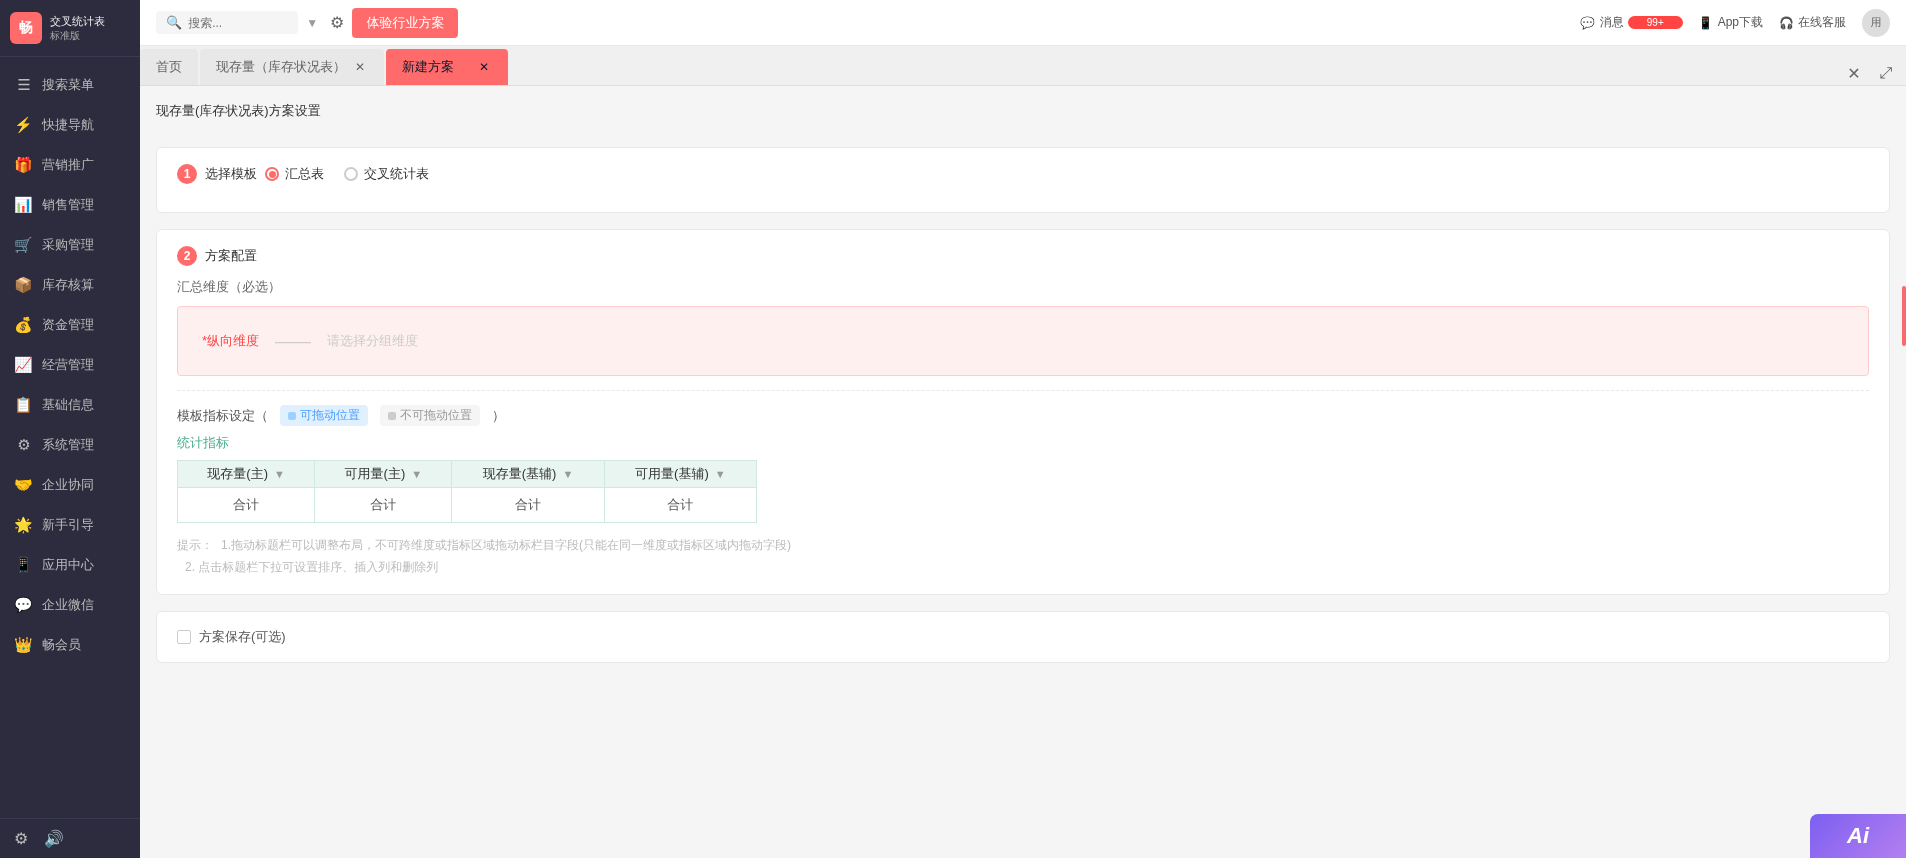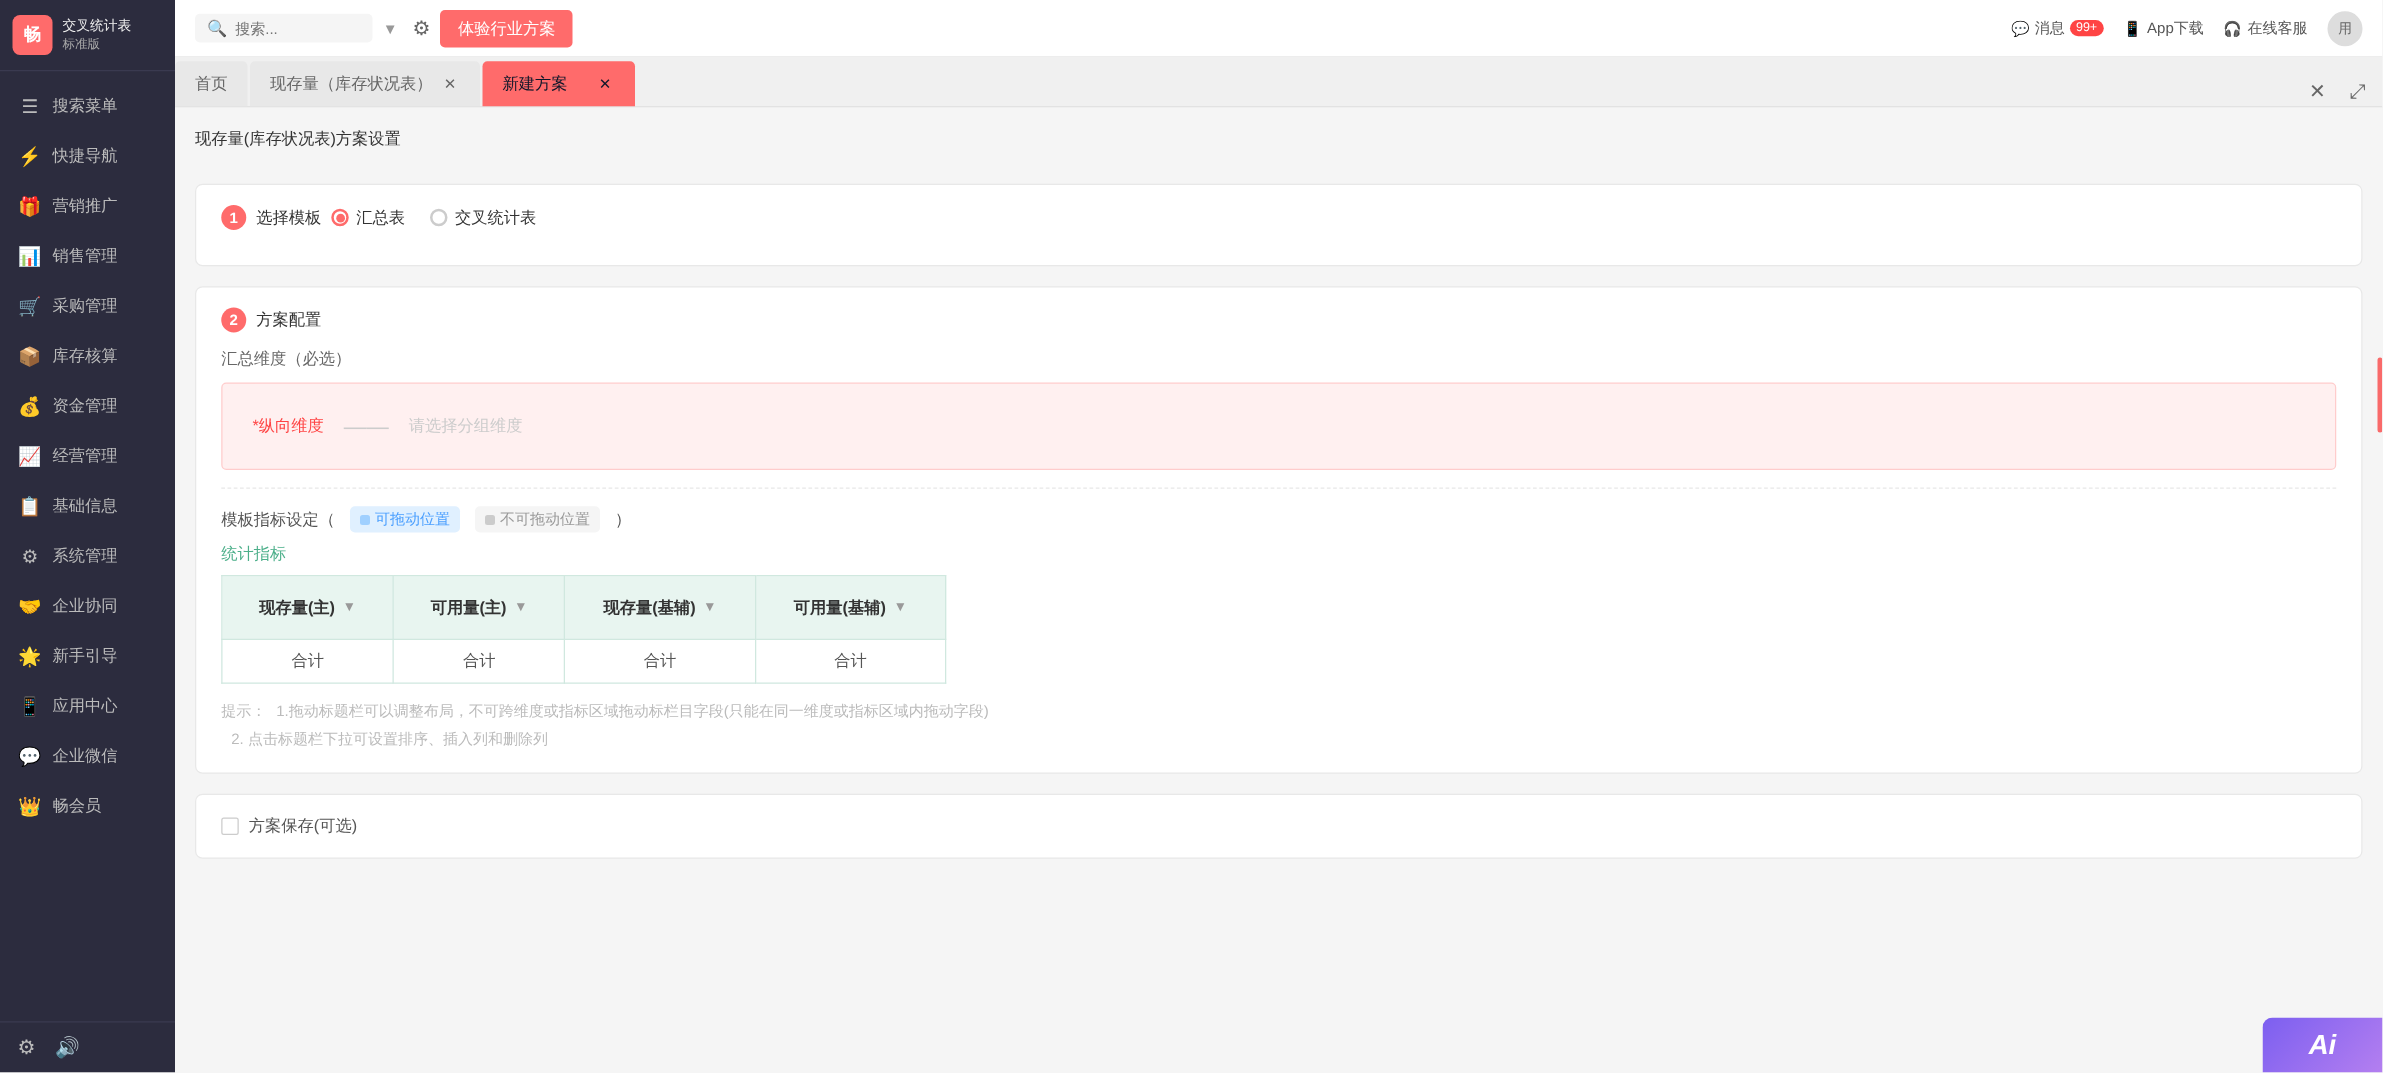--- a/index.html
+++ b/index.html
@@ -103,21 +103,21 @@
     }
     .topbar-spacer { flex: 1; }
     .topbar-right { display: flex; align-items: center; gap: 16px; }
     .topbar-right .tr-item {
       display: flex; align-items: center; gap: 4px;
       font-size: 12px; color: #555; cursor: pointer;
     }
     .tr-badge {
       background: #ff4444; color: white;
       border-radius: 10px; font-size: 10px;
-      padding: 1px 5px;
+      padding: 1px 19px;
     }
     .topbar-avatar {
       width: 28px; height: 28px;
       background: #ddd;
       border-radius: 50%;
       display: flex; align-items: center; justify-content: center;
       font-size: 11px; color: #666;
     }
 
     
@@ -253,23 +253,23 @@
     }
     .badge-dot.blue { background: #a0d0ff; }
     .badge-dot.gray { background: #ccc; }
 
     .stats-label { font-size: 13px; color: #4caf8a; font-weight: 500; margin-bottom: 8px; }
 
     .stats-table { border-collapse: collapse; width: auto; min-width: 580px; }
     .stats-table th {
       background: #e8f5f0;
       border: 1px solid #d0e8df;
-      padding: 16px 20px;
+      padding: 4px 20px;
       font-size: 13px;
-      font-weight: bold;
+      font-weight: normal;
       text-align: left;
       color: #333;
     }
     .stats-table th .th-inner {
       display: flex; align-items: center; justify-content: center; gap: 6px;
     }
     .col-chevron { font-size: 11px; color: #999; cursor: pointer; }
     .stats-table td {
       background: #fff;
       border: 1px solid #d0e8df;

